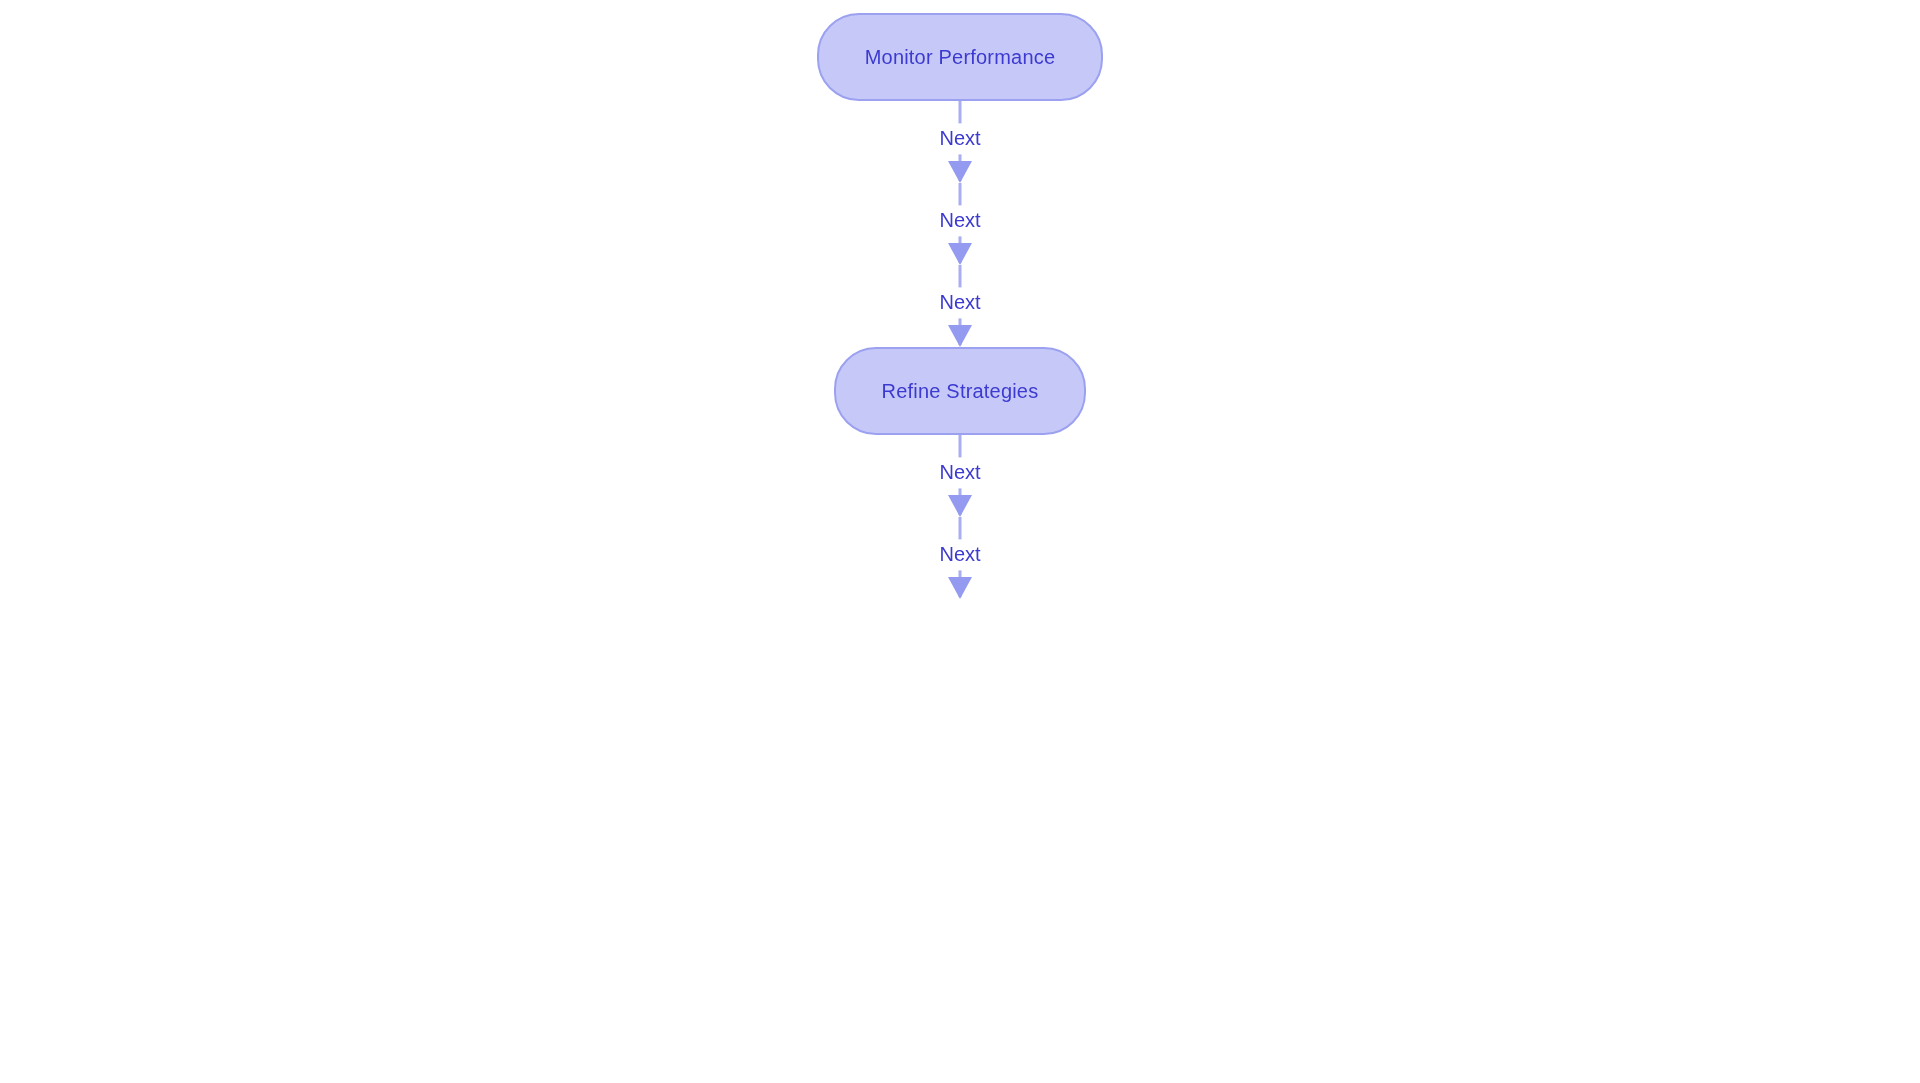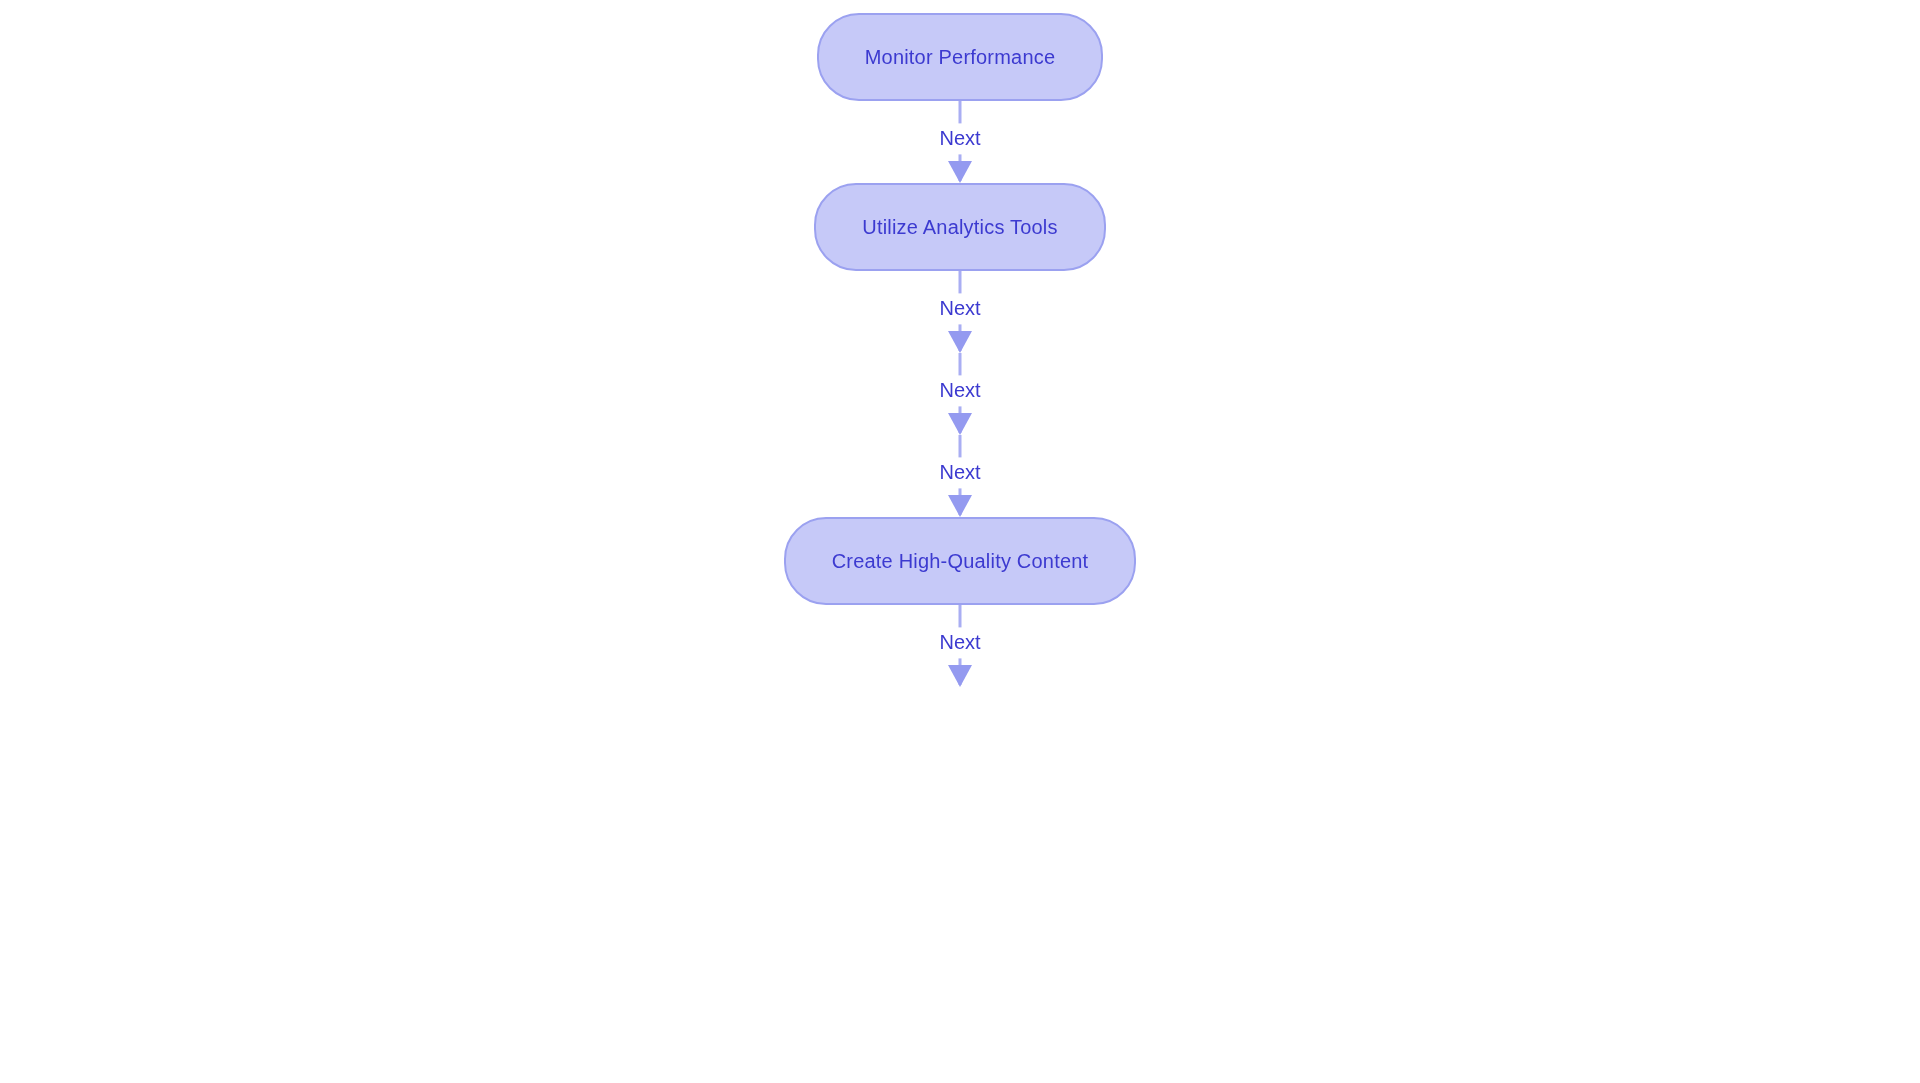--- a/index.html
+++ b/index.html
@@ -90,48 +90,45 @@
   <div class="node">
     <span class="node-label">Monitor Performance</span>
   </div>
 
   <div class="connector">
     <div class="arrow-line"></div>
     <div class="arrow-head"></div>
     <span class="edge-label">Next</span>
   </div>
 
+
+  <div class="connector">
+    <div class="arrow-line"></div>
+    <div class="arrow-head"></div>
+    <span class="edge-label">Next</span>
+  </div>
+
+
+  <div class="connector">
+    <div class="arrow-line"></div>
+    <div class="arrow-head"></div>
+    <span class="edge-label">Next</span>
+  </div>
+
   <div class="node">
-    <span class="node-label">Utilize Analytics Tools</span>
+    <span class="node-label">Refine Strategies</span>
   </div>
 
   <div class="connector">
     <div class="arrow-line"></div>
     <div class="arrow-head"></div>
     <span class="edge-label">Next</span>
   </div>
 
 
   <div class="connector">
     <div class="arrow-line"></div>
     <div class="arrow-head"></div>
     <span class="edge-label">Next</span>
   </div>
 
 
-  <div class="connector">
-    <div class="arrow-line"></div>
-    <div class="arrow-head"></div>
-    <span class="edge-label">Next</span>
-  </div>
-
-  <div class="node">
-    <span class="node-label">Create High-Quality Content</span>
-  </div>
-
-  <div class="connector">
-    <div class="arrow-line"></div>
-    <div class="arrow-head"></div>
-    <span class="edge-label">Next</span>
-  </div>
-
-
 </div>
 
 </body></html>

